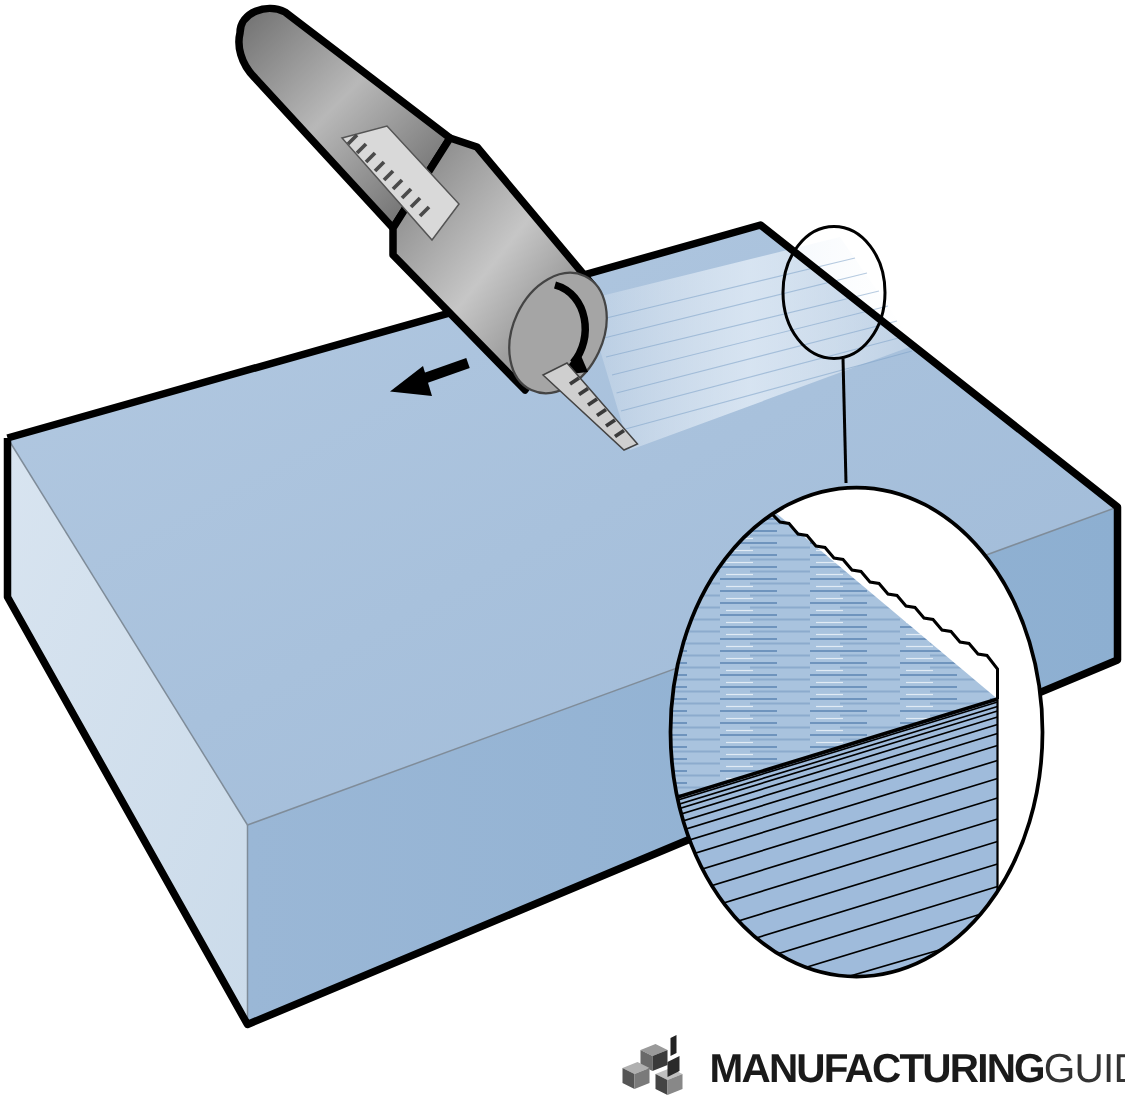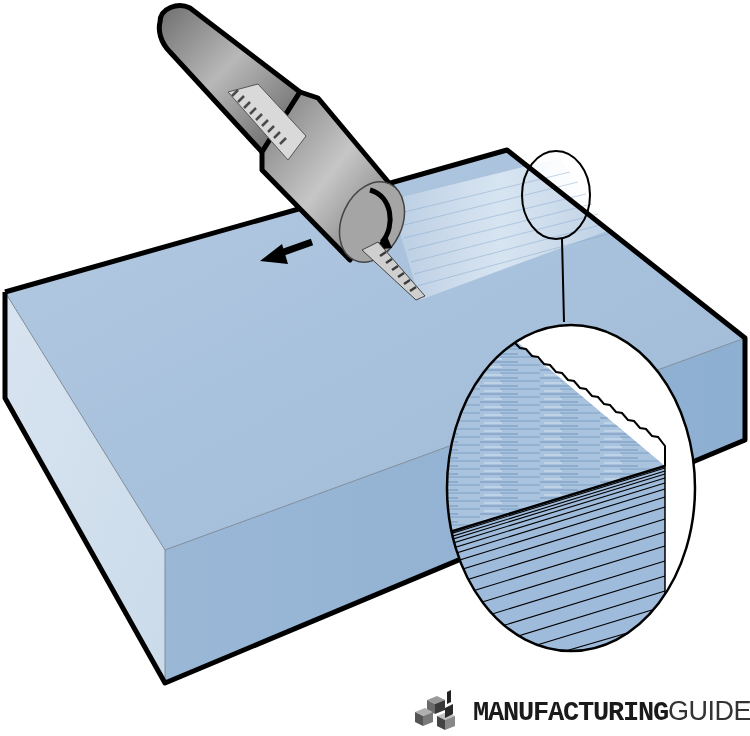--- a/index.html
+++ b/index.html
@@ -4,21 +4,21 @@
   <style>
     html, body { margin: 0; padding: 0; background: #ffffff; }
     body { width: 750px; height: 736px; position: relative; overflow: hidden;
            font-family: "Liberation Sans", sans-serif; }
     #illustration { position: absolute; left: 0; top: 0; }
     .logo { position: absolute; left: 413px; top: 690px; height: 44px;
             display: flex; align-items: center; }
     .logo-mark { width: 54px; height: 44px; }
     .logo-text { margin-left: 6px; font-size: 27px; letter-spacing: -1.2px;
                  color: #1a1a1a; line-height: 1; white-space: nowrap; }
-    .logo-bold { font-weight: 700; font-family: Liberation Mono, monospace; }
+    .logo-bold { font-weight: 700; }
     .logo-light { font-weight: 400; color: #333; letter-spacing: -0.5px; }
   </style>
 </head>
 <body>
 
 <svg id="illustration" width="750" height="736" viewBox="0 0 750 736" xmlns="http://www.w3.org/2000/svg">
   <defs>
     <linearGradient id="gTop" x1="0" y1="0" x2="1" y2="1">
       <stop offset="0" stop-color="#b3c9e1"></stop>
       <stop offset="0.5" stop-color="#a8c1dc"></stop>

